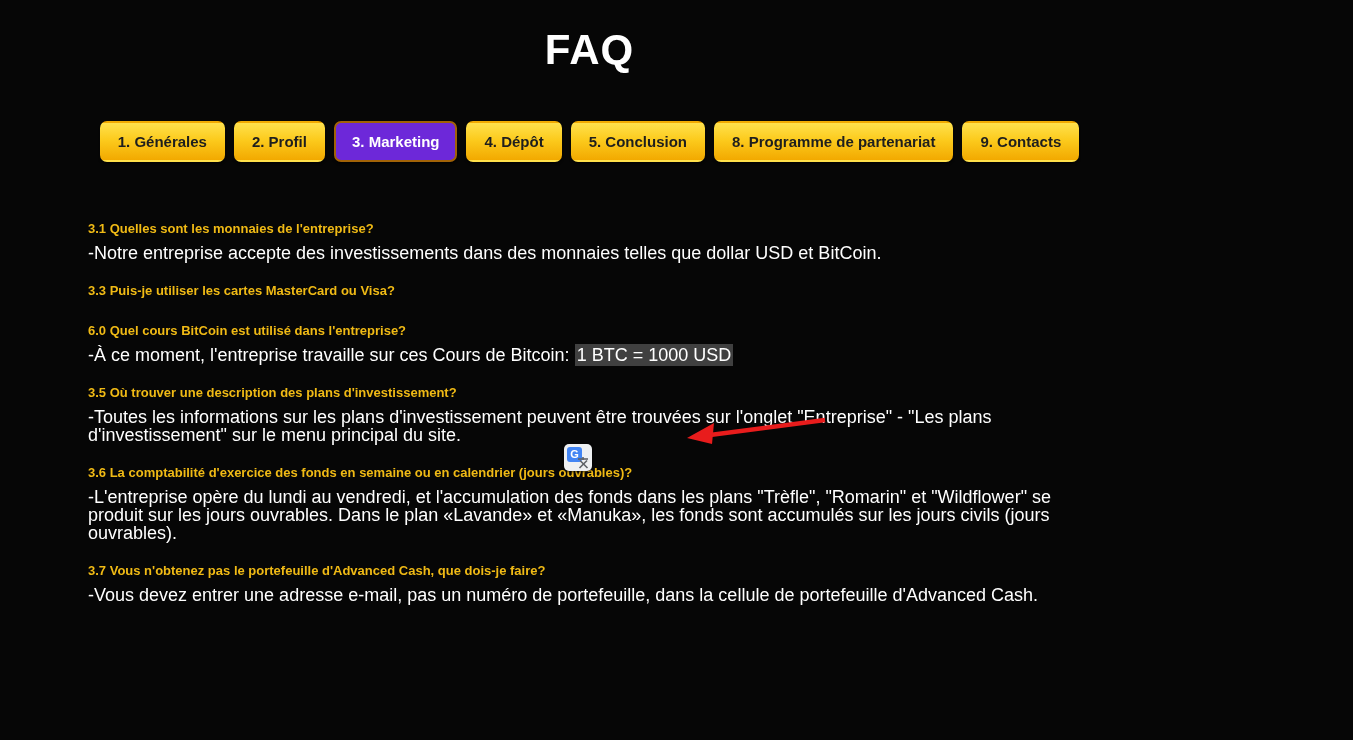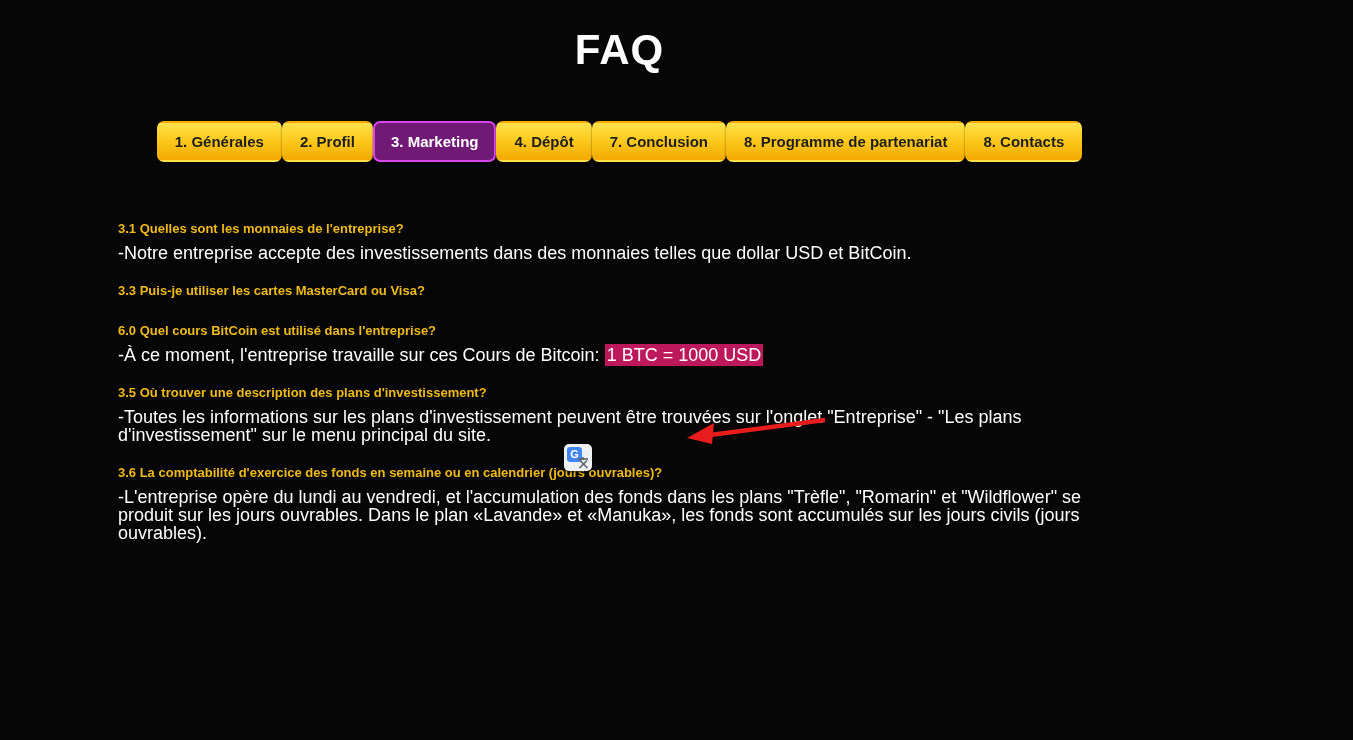--- a/index.html
+++ b/index.html
@@ -4,75 +4,76 @@
 <style>
   * { margin: 0; padding: 0; box-sizing: border-box; }
   html, body { width: 1353px; height: 740px; }
   body {
     background: #060606;
     font-family: "Liberation Sans", sans-serif;
     position: relative;
     overflow: hidden;
   }
   .container {
-    margin-left: 118px;
+    margin-left: 88px;
     width: 1003px;
   }
   .page-title {
     margin-top: 26px;
     text-align: center;
     color: #ffffff;
     font-size: 42px;
     line-height: 48px;
     font-weight: 800;
     letter-spacing: 1px;
   }
   .tabs {
     margin-top: 47px;
     display: flex;
     justify-content: center;
+    gap: 9px;
   }
   .tab {
     display: inline-block;
     padding: 9px 16px;
     font-size: 15px;
     line-height: 19px;
     font-weight: 700;
     color: #1e1e1e;
     background: linear-gradient(to bottom, #ffe14d 0%, #fccb1d 45%, #f2a900 100%);
     border: 2px solid transparent;
     border-radius: 7px;
     cursor: pointer;
     box-shadow: 0 2px 2px rgba(0,0,0,0.6);
     white-space: nowrap;
   }
   .tab.active {
-    background: #701a75;
+    background: #6d28d9;
     color: #ffffff;
-    border: 2px solid #d946ef;
+    border: 2px solid #a16207;
   }
   .faq-list {
     margin-top: 55px;
   }
   .faq-item { margin-bottom: 17px; }
   .faq-question {
     color: #f0ba15;
     font-size: 13px;
     line-height: 23px;
     font-weight: 700;
     margin-bottom: 4px;
   }
   .faq-answer {
     color: #ffffff;
     font-size: 18px;
     line-height: 18px;
     font-weight: 400;
   }
   .selection-highlight {
-    background: #be185d;
+    background: #404040;
     color: #ffffff;
     padding: 1px 2px;
   }
   
   .arrow-overlay {
     position: absolute;
     left: 684px;
     top: 410px;
     z-index: 5;
     pointer-events: none;
@@ -115,23 +116,23 @@
 
 <div class="container">
 
   <h1 class="page-title">FAQ</h1>
 
   <div class="tabs">
     <div class="tab">1. Générales</div>
     <div class="tab">2. Profil</div>
     <div class="tab active">3. Marketing</div>
     <div class="tab">4. Dépôt</div>
-    <div class="tab">7. Conclusion</div>
+    <div class="tab">5. Conclusion</div>
     <div class="tab">8. Programme de partenariat</div>
-    <div class="tab">8. Contacts</div>
+    <div class="tab">9. Contacts</div>
   </div>
 
   <div class="faq-list">
 
     <div class="faq-item">
       <div class="faq-question">3.1 Quelles sont les monnaies de l'entreprise?</div>
       <div class="faq-answer">-Notre entreprise accepte des investissements dans des monnaies telles que dollar USD et BitCoin.</div>
     </div>
 
 
@@ -147,20 +148,24 @@
     <div class="faq-item">
       <div class="faq-question">3.5 Où trouver une description des plans d'investissement?</div>
       <div class="faq-answer">-Toutes les informations sur les plans d'investissement peuvent être trouvées sur l'onglet "Entreprise" - "Les plans d'investissement" sur le menu principal du site.</div>
     </div>
 
     <div class="faq-item">
       <div class="faq-question">3.6 La comptabilité d'exercice des fonds en semaine ou en calendrier (jours ouvrables)?</div>
       <div class="faq-answer">-L'entreprise opère du lundi au vendredi, et l'accumulation des fonds dans les plans "Trèfle", "Romarin" et "Wildflower" se produit sur les jours ouvrables. Dans le plan «Lavande» et «Manuka», les fonds sont accumulés sur les jours civils (jours ouvrables).</div>
     </div>
 
+    <div class="faq-item">
+      <div class="faq-question">3.7 Vous n'obtenez pas le portefeuille d'Advanced Cash, que dois-je faire?</div>
+      <div class="faq-answer">-Vous devez entrer une adresse e-mail, pas un numéro de portefeuille, dans la cellule de portefeuille d'Advanced Cash.</div>
+    </div>
 
   </div>
 </div>
 
 <svg class="arrow-overlay" width="150" height="36" viewBox="0 0 150 36">
   <line x1="141" y1="10" x2="26" y2="25" stroke="#e81c1c" stroke-width="4.5"></line>
   <polygon points="3,28 30,13 28,34" fill="#e81c1c"></polygon>
 </svg>
 
 <div class="translate-popup">

